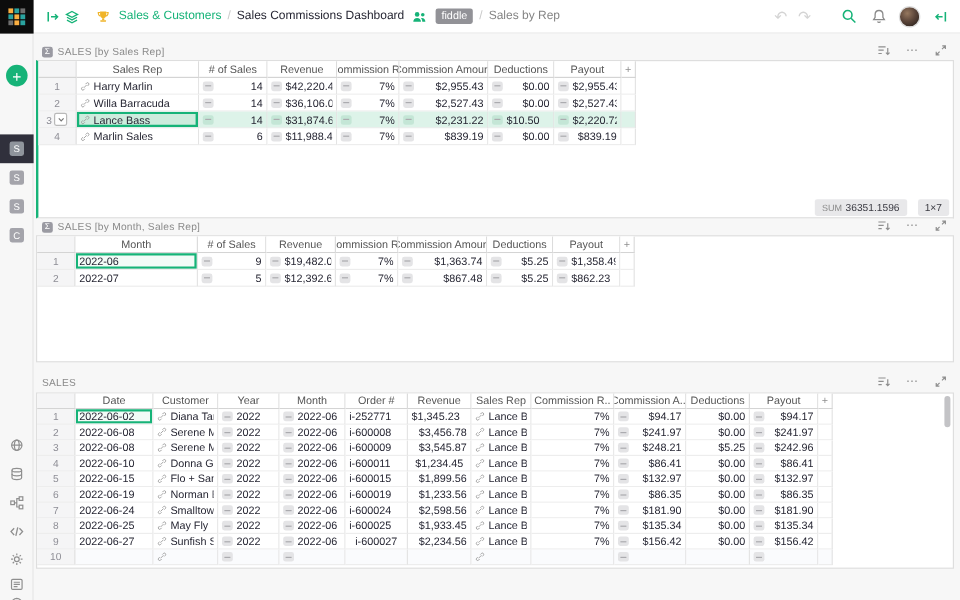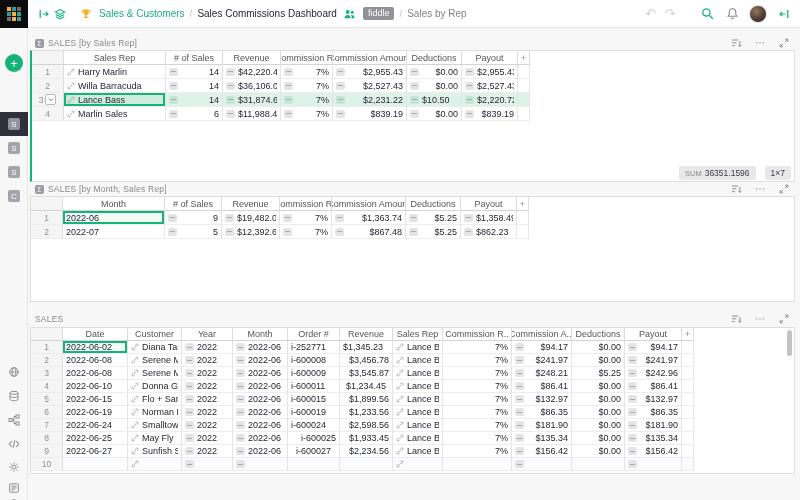--- a/index.html
+++ b/index.html
@@ -932,21 +932,21 @@
                 <span class="cv">May Fly</span>
               </div>
               <div class="cell" style="width:51px;text-align:left">
                 <span class="fic"></span>
                 <span class="cv">2022</span>
               </div>
               <div class="cell" style="width:55px;text-align:left">
                 <span class="fic"></span>
                 <span class="cv">2022-06</span>
               </div>
-              <div class="cell" style="width:52px;text-align:right">
+              <div class="cell" style="width:52px;text-align:left">
                 <span class="cv">i-600025</span>
               </div>
               <div class="cell" style="width:53px;text-align:right">
                 <span class="cv">$1,933.45</span>
               </div>
               <div class="cell" style="width:50px;text-align:left">
                 <span class="lkw">
                   <svg width="8" height="8" viewBox="0 0 12 12">
                     <path d="M4.5 7.5 7.5 4.5M6.8 2.8l1-1a1.7 1.7 0 0 1 2.4 2.4l-1 1M5.2 9.2l-1 1a1.7 1.7 0 0 1-2.4-2.4l1-1" fill="none" stroke="#9a9a9a" stroke-width="1.1" stroke-linecap="round"></path>
                   </svg>

